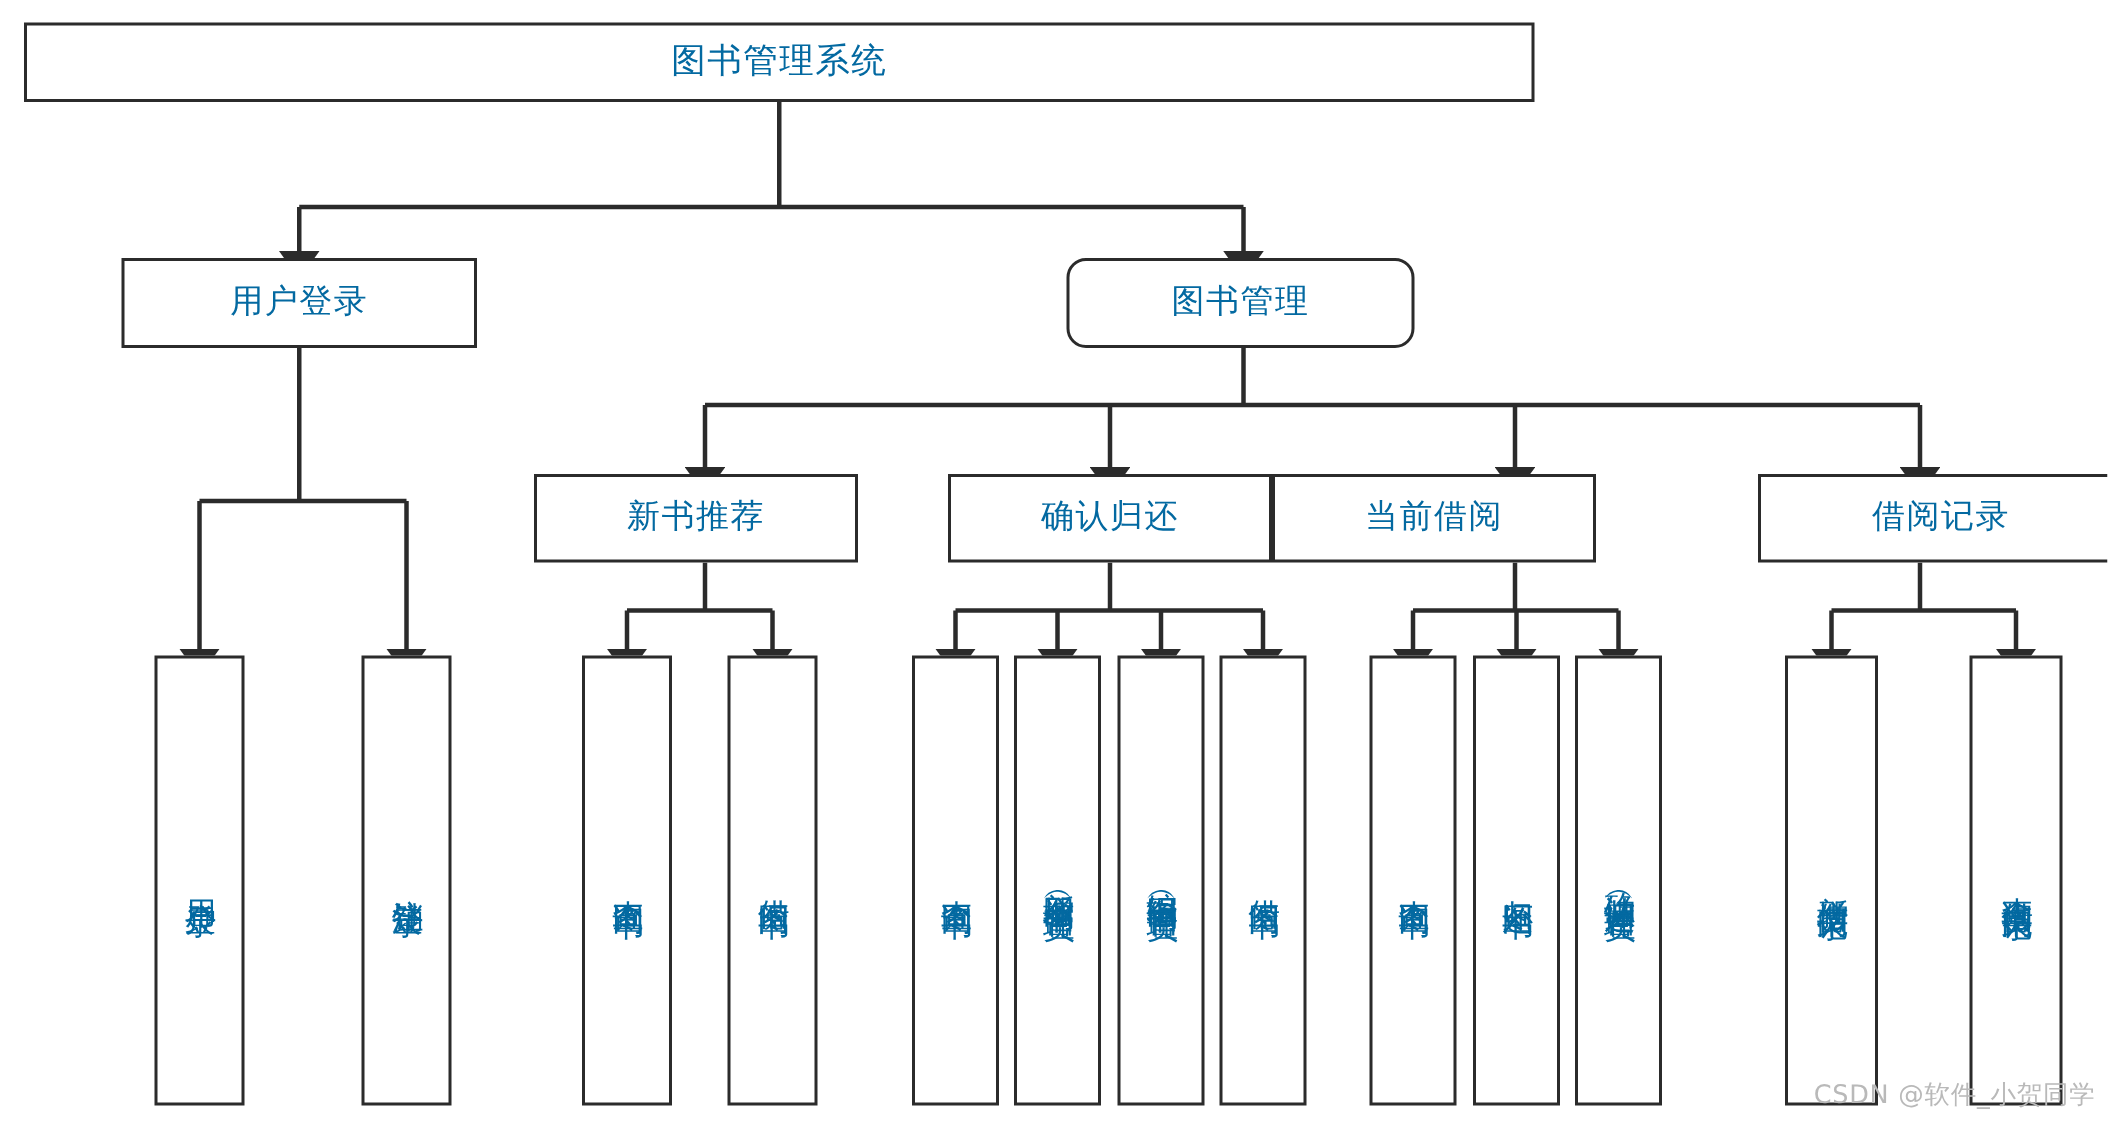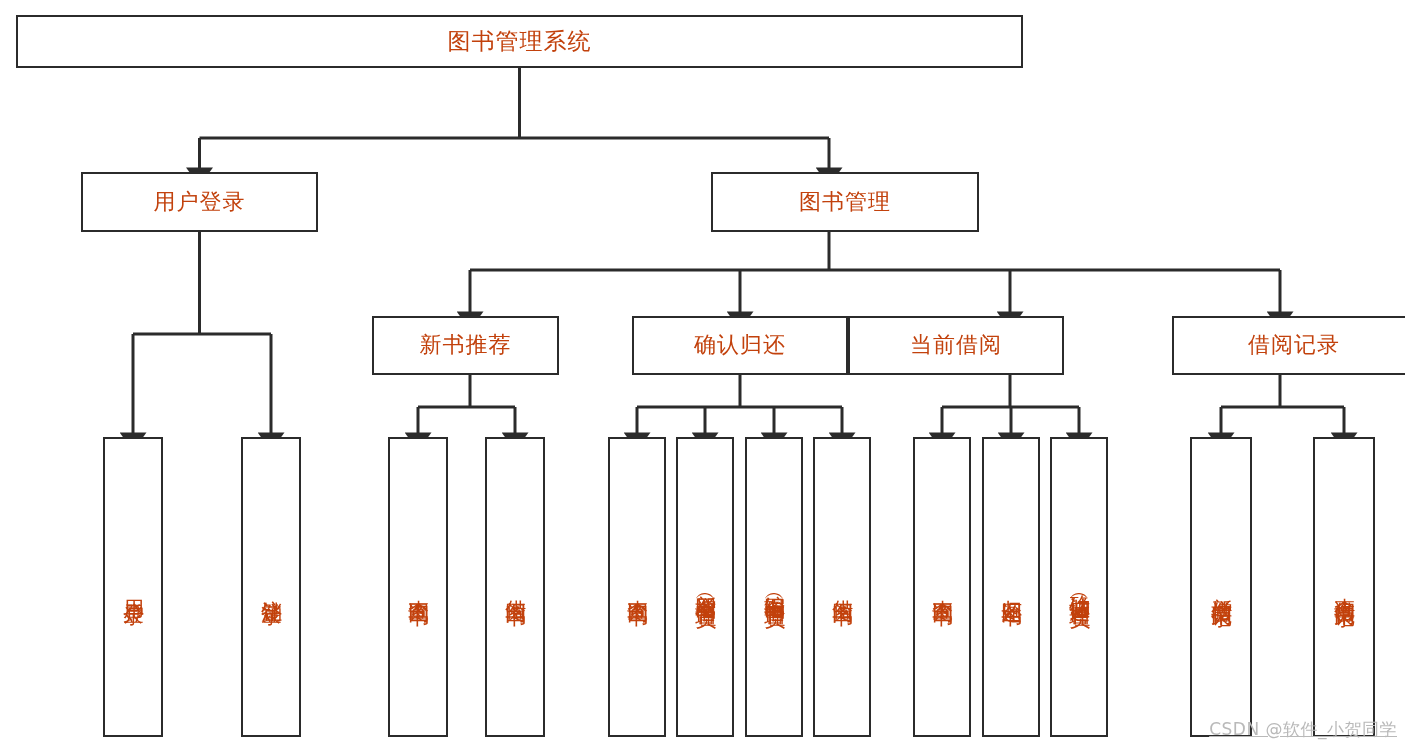--- a/index.html
+++ b/index.html
@@ -27,21 +27,21 @@
     pointer-events: none;
   }
   .node {
     position: absolute;
     box-sizing: border-box;
     background: #ffffff;
     border: 2.5px solid #2b2b2b;
     display: flex;
     align-items: center;
     justify-content: center;
-    color: #c2410c;
+    color: #0369a1;
   }
   .node.horizontal .node-label {
     font-size: 22px;
     line-height: 1.2;
     letter-spacing: 1px;
     white-space: nowrap;
   }
   .node.vertical {
     align-items: center;
     justify-content: center;
@@ -60,21 +60,20 @@
     font-size: 23px;
   }
   #watermark {
     position: absolute;
     right: 8px;
     bottom: 6px;
     font-size: 17px;
     color: #b9b9b9;
     letter-spacing: 0.5px;
     white-space: nowrap;
-    text-decoration: underline;
   }
 </style>
 </head>
 <body>
 
 <div id="diagram-root">
 
   <svg id="edges-layer" width="1405" height="747" viewBox="0 0 1405 747" xmlns="http://www.w3.org/2000/svg">
     <defs>
       <marker id="arrowhead" markerWidth="9" markerHeight="9" refX="1.2" refY="4.5" orient="auto" markerUnits="strokeWidth">
@@ -118,24 +117,24 @@
       </g>
   </svg>
 
   <div id="nodes-layer">
       <div class="node horizontal root" style="left: 16px; top: 15px; width: 1007px; height: 53px;">
         <span class="node-label">图书管理系统</span>
       </div>
       <div class="node horizontal" style="left: 81px; top: 172px; width: 237px; height: 60px;">
         <span class="node-label">用户登录</span>
       </div>
-      <div class="node horizontal" style="left: 711px; top: 172px; width: 268px; height: 60px;">
+      <div class="node horizontal" style="left: 711px; top: 172px; width: 232px; height: 60px; border-radius: 13px;">
         <span class="node-label">图书管理</span>
       </div>
-      <div class="node horizontal" style="left: 372px; top: 316px; width: 187px; height: 59px;">
+      <div class="node horizontal" style="left: 356px; top: 316px; width: 216px; height: 59px;">
         <span class="node-label">新书推荐</span>
       </div>
       <div class="node horizontal" style="left: 632px; top: 316px; width: 216px; height: 59px;">
         <span class="node-label">确认归还</span>
       </div>
       <div class="node horizontal" style="left: 848px; top: 316px; width: 216px; height: 59px;">
         <span class="node-label">当前借阅</span>
       </div>
       <div class="node horizontal" style="left: 1172px; top: 316px; width: 244px; height: 59px;">
         <span class="node-label">借阅记录</span>

